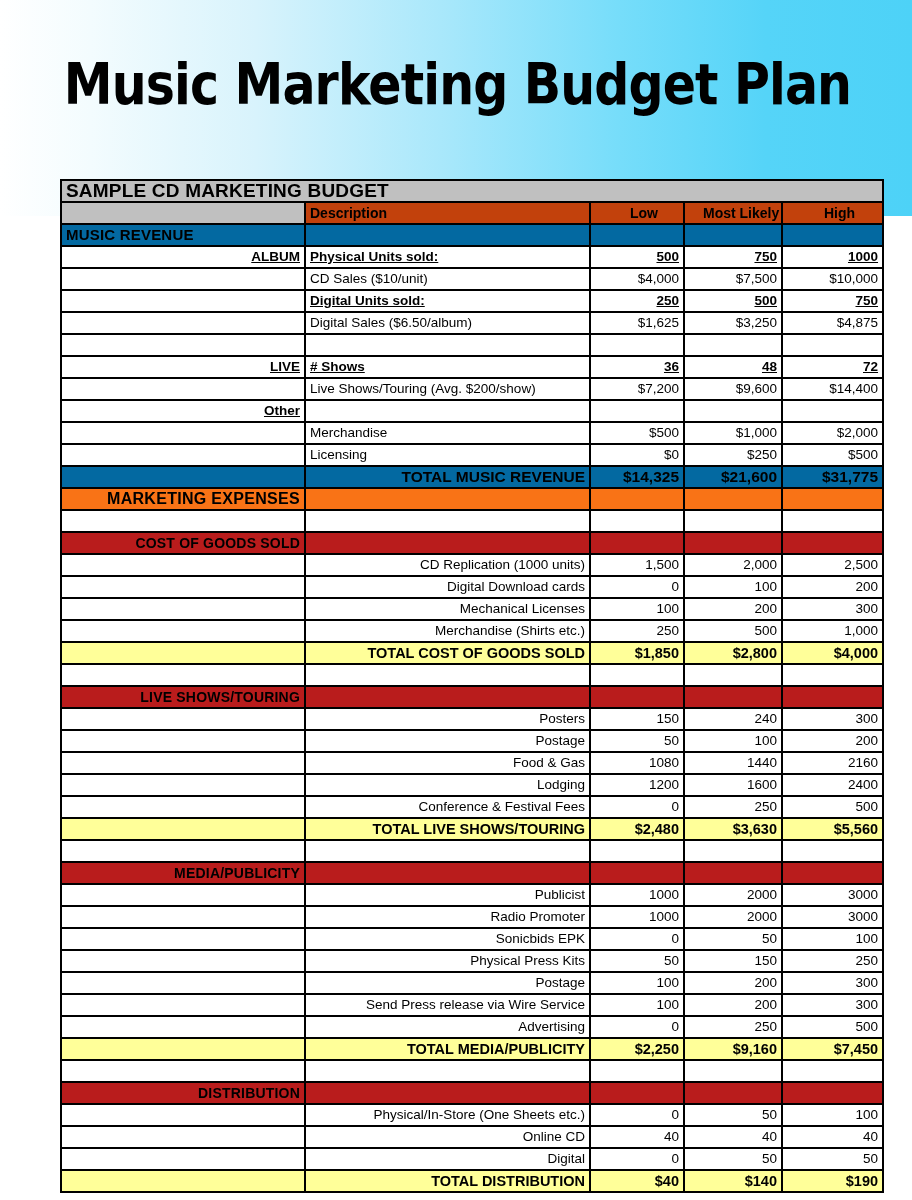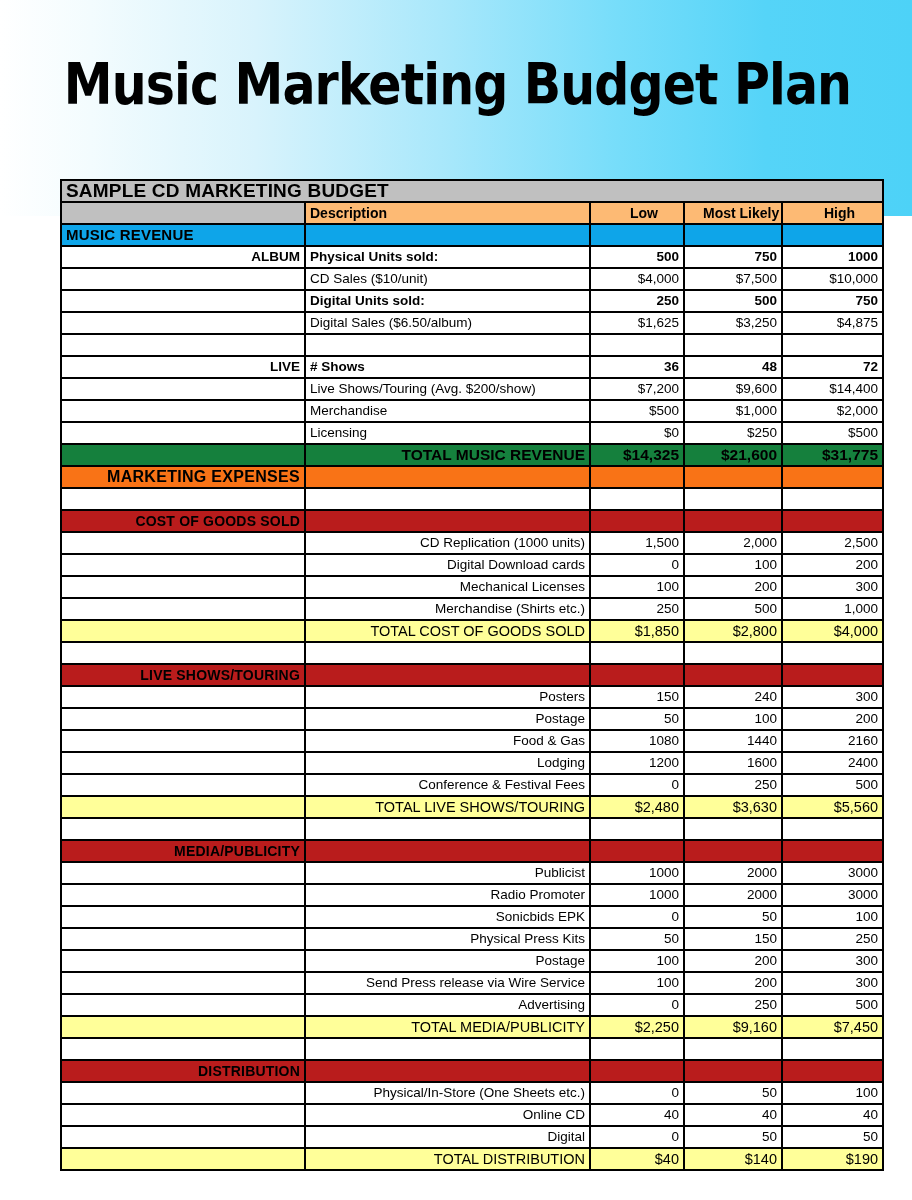--- a/index.html
+++ b/index.html
@@ -83,36 +83,36 @@
   
   .title-row td {
     background: #c0c0c0;
     height: 49px;
     font-size: 19px;
     font-weight: bold;
     letter-spacing: 0.2px;
     padding-left: 8px;
   }
   .hdr-row td {
-    background: #fdba74;
+    background: #c2410c;
     height: 25px;
     font-weight: bold;
     font-size: 14px;
   }
   .hdr-row td.gray { background: #c0c0c0; }
   .hdr-row td.ctr { text-align: center; padding-left: 18px; }
   .section-green td {
-    background: #0ea5e9;
+    background: #0369a1;
     height: 21px;
     font-weight: bold;
     font-size: 15px;
     letter-spacing: 0.2px;
   }
   .total-green td {
-    background: #15803d;
+    background: #0369a1;
     height: 22px;
     font-weight: bold;
     font-size: 15.5px;
   }
   .bright-yellow td {
     background: #f97316;
     height: 26px;
     font-weight: bold;
     font-size: 16px;
     letter-spacing: 0.3px;
@@ -120,28 +120,28 @@
   .subhdr td {
     background: #b91c1c;
     height: 24px;
     font-weight: bold;
     font-size: 14px;
     letter-spacing: 0.2px;
   }
   .subtotal td {
     background: #ffff99;
     height: 21px;
-    font-weight: normal;
+    font-weight: bold;
     font-size: 14.5px;
   }
   .blank td { height: 20px; background: #ffffff; }
 
   .r { text-align: right; }
   .l { text-align: left; }
-  .b { font-weight: bold; }
+  .b { font-weight: bold; text-decoration: underline; }
 </style>
 </head>
 <body>
 
 <div id="banner">
   <div id="banner-title">Music Marketing Budget Plan</div>
 </div>
 
 <div id="sheet-wrap">
   <table class="sheet">
@@ -213,20 +213,27 @@
           <td class="r b">72</td>
         </tr>
         <tr>
           <td class="r b"></td>
           <td class="l">Live Shows/Touring (Avg. $200/show)</td>
           <td class="r">$7,200</td>
           <td class="r">$9,600</td>
           <td class="r">$14,400</td>
         </tr>
         <tr>
+          <td class="r b">Other</td>
+          <td class="l b"></td>
+          <td class="r b"></td>
+          <td class="r b"></td>
+          <td class="r b"></td>
+        </tr>
+        <tr>
           <td class="r b"></td>
           <td class="l">Merchandise</td>
           <td class="r">$500</td>
           <td class="r">$1,000</td>
           <td class="r">$2,000</td>
         </tr>
         <tr>
           <td class="r b"></td>
           <td class="l">Licensing</td>
           <td class="r">$0</td>

